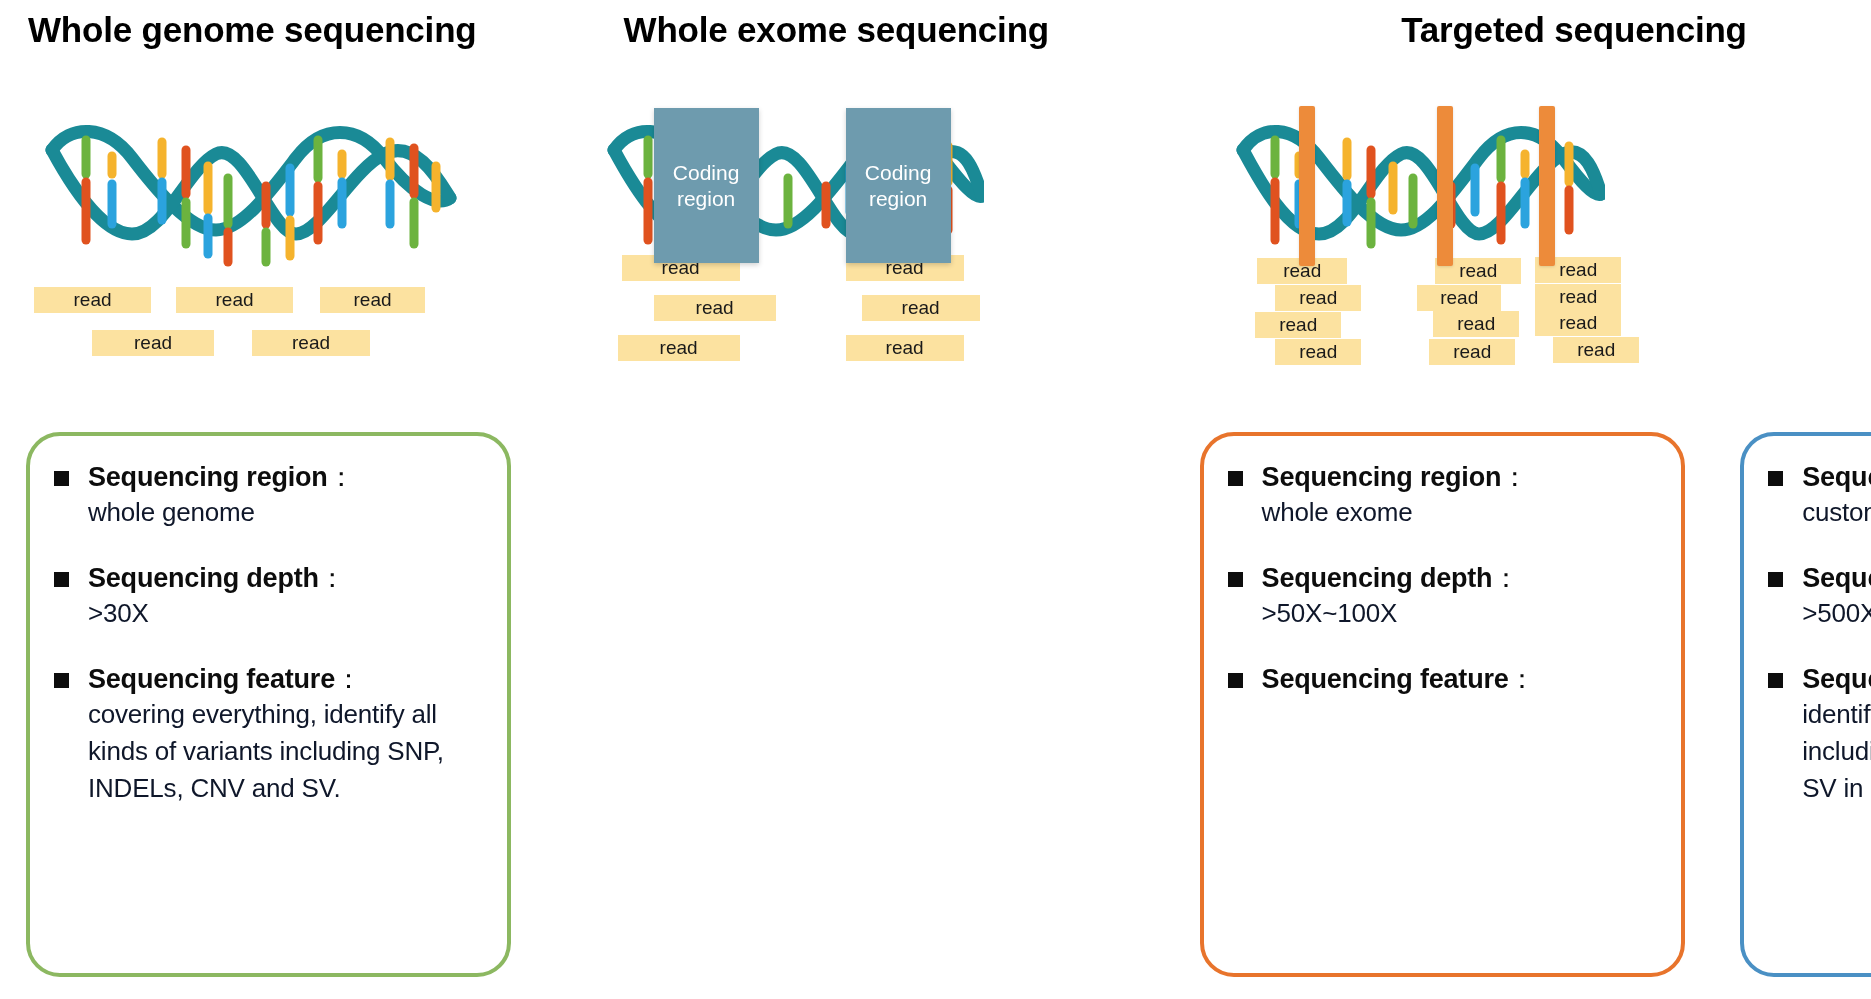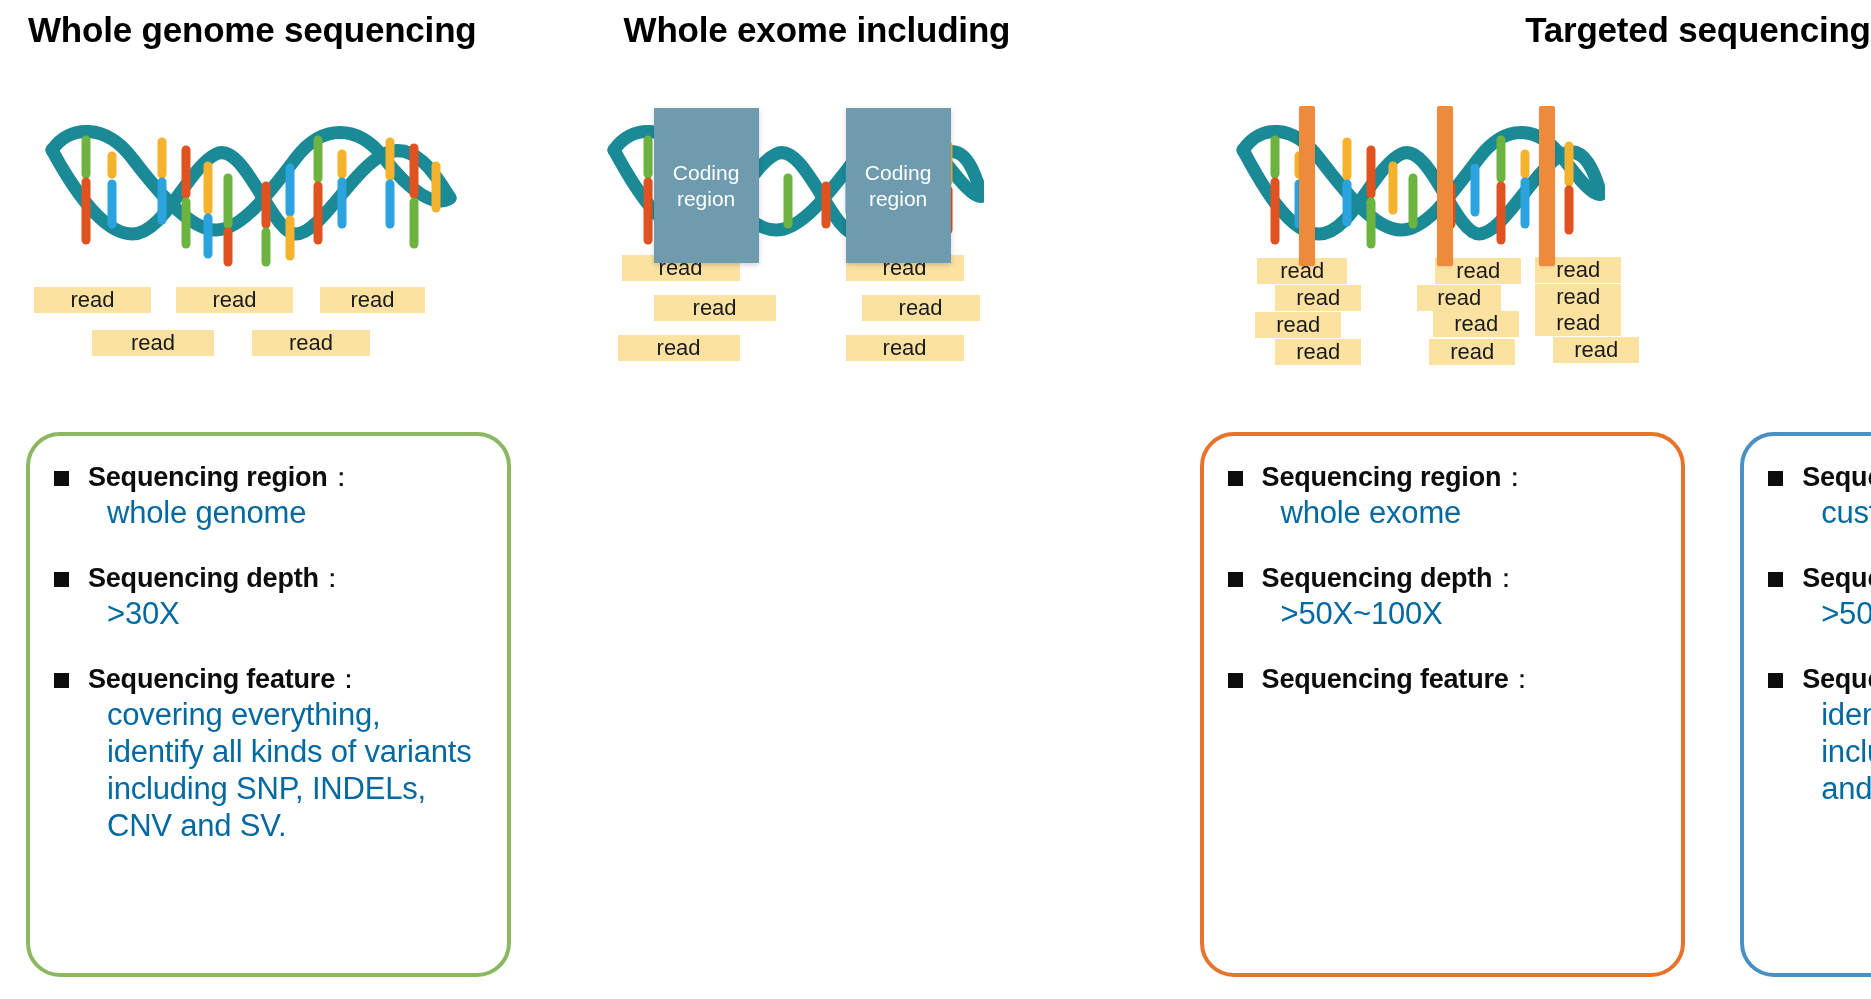--- a/index.html
+++ b/index.html
@@ -17,21 +17,21 @@
   
   .title {
     position: absolute; top: 10px; width: 100%;
     text-align: center;
     font-size: 35px; font-weight: bold; color: #000;
     letter-spacing: -0.2px;
     white-space: nowrap;
   }
   .panel-1 .title { text-align: left; padding-left: 28px; }
   .panel-2 .title { text-align: left; padding-left: 0px; }
-  .panel-3 .title { text-align: right; padding-left: 30px; }
+  .panel-3 .title { text-align: center; padding-left: 30px; }
 
   
   .dna-area { position: absolute; top: 98px; left: 0; width: 100%; height: 160px; }
   .dna-svg { position:absolute; }
 
   
   .coding-box {
     position: absolute;
     background: #6e9bae;
     color: #ffffff;
@@ -51,21 +51,21 @@
     z-index: 5;
     box-shadow: 0 1px 3px rgba(0,0,0,0.12);
   }
 
   
   .reads { position: absolute; left: 0; width: 100%; }
   .read {
     position: absolute;
     background: #FCE2A0;
     color: #1a1a1a;
-    font-size: 22px;
+    font-size: 19px;
     text-align: center;
     line-height: 26px;
     height: 26px;
     white-space: nowrap;
   }
 
   
   .card {
     position: absolute;
     left: 26px;
@@ -85,23 +85,22 @@
     width: 15px; height: 15px; background: #0d0d0d;
     margin-top: 11px; margin-right: 19px; flex: 0 0 auto;
   }
   .bullet-body { flex: 1 1 auto; }
   .bullet-head {
     font-size: 27px; font-weight: bold; color: #0d0d0d;
     line-height: 34px; letter-spacing: -0.2px;
   }
   .bullet-head .colon { font-weight: normal; }
   .bullet-text {
-    font-size: 31px; color: #0369a1; line-height: 37px;
+    font-size: 26px; color: #0f172a; line-height: 37px;
     letter-spacing: -0.2px;
-    margin-left: 19px;
   }
 </style>
 </head>
 <body>
 
 <div class="board">
   <div class="panels">
 
     <div class="panel panel-1">
       <div class="title">Whole genome sequencing</div>
@@ -169,21 +168,21 @@
           <div class="bullet-sq"></div>
           <div class="bullet-body">
             <div class="bullet-head"><span>Sequencing feature</span><span class="colon">：</span></div>
             <div class="bullet-text">covering everything, identify all kinds of variants including SNP, INDELs, CNV and SV.</div>
           </div>
         </div>
       </div>
     </div>
 
     <div class="panel panel-2">
-      <div class="title">Whole exome including</div>
+      <div class="title">Whole exome sequencing</div>
 
       <div class="dna-area">
         <svg class="dna-svg" width="380" height="160" viewBox="0 0 380 160" style="left:-20px; top:14px;">
           <g stroke="#1A8A96" stroke-width="13" fill="none" stroke-linecap="round">
             <path d="M10,38 C28,12 62,12 88,46 C114,80 146,118 172,118 C198,118 226,80 252,46 C278,12 312,12 338,46 C358,72 372,88 378,84"></path>
             <path d="M10,38 C24,64 56,122 88,122 C120,122 144,56 172,42 C200,28 228,122 252,122 C276,122 306,58 338,42 C362,30 372,64 378,84"></path>
           </g>
           <g stroke-width="9" stroke-linecap="round">
             <line x1="44" y1="28" x2="44" y2="62" stroke="#6CB33F"></line>
             <line x1="44" y1="70" x2="44" y2="128" stroke="#E0521F"></line>

